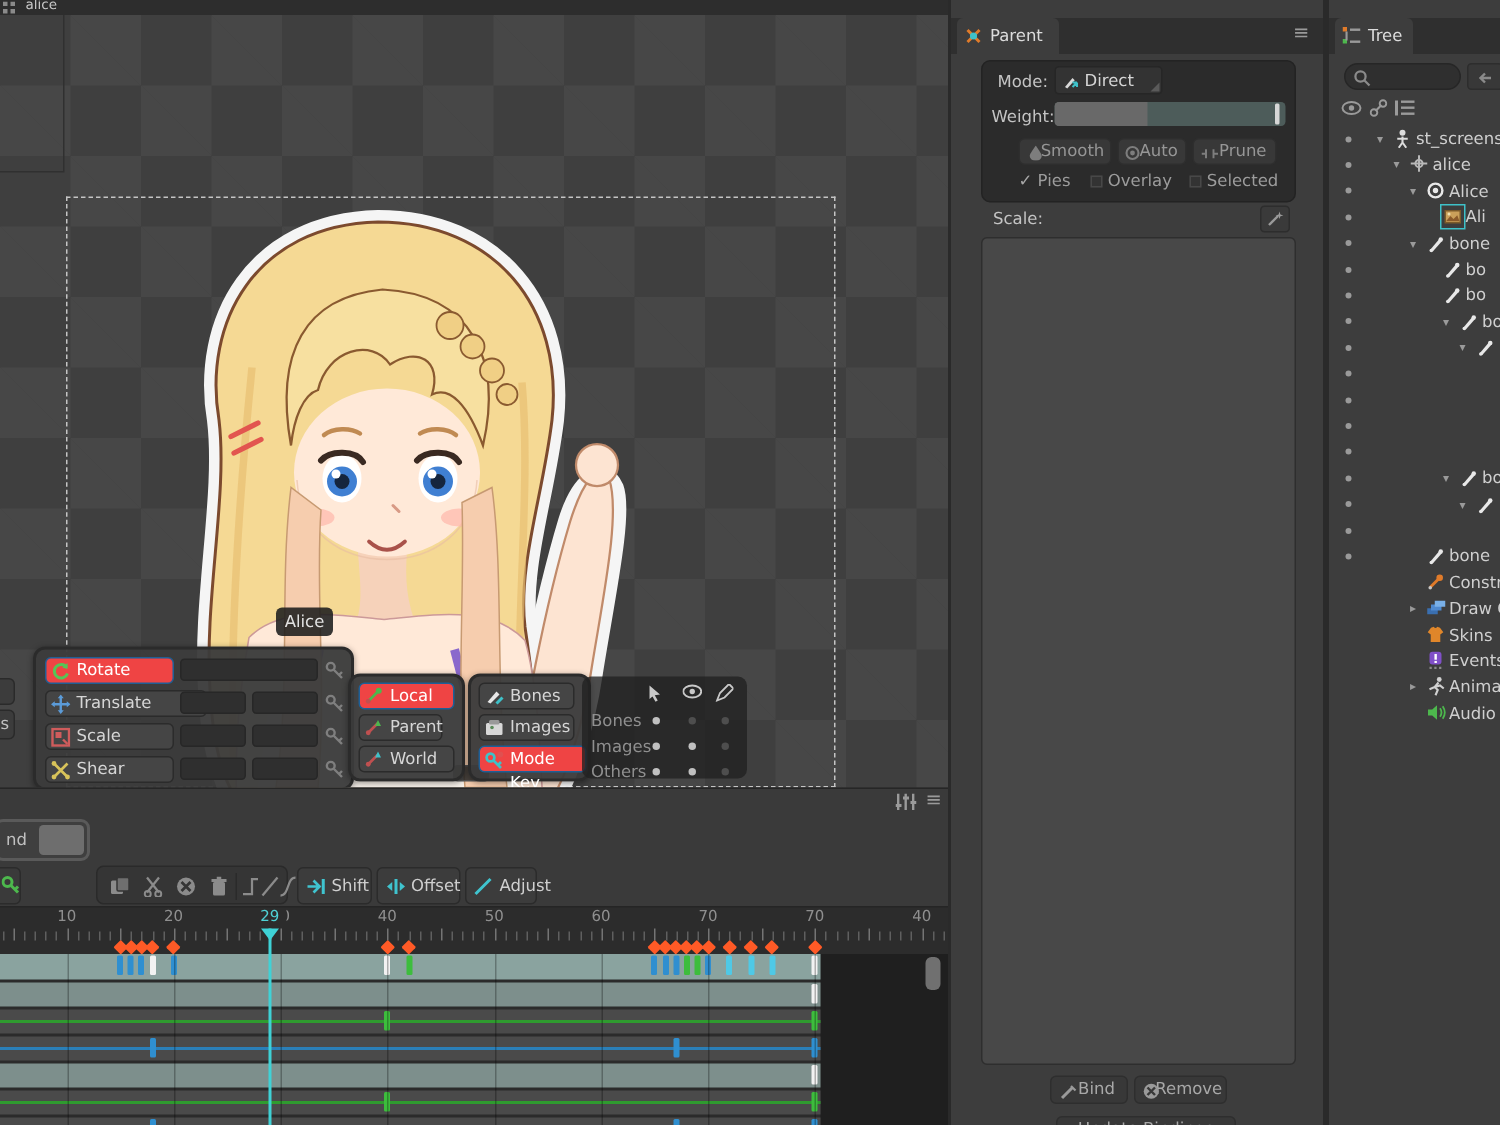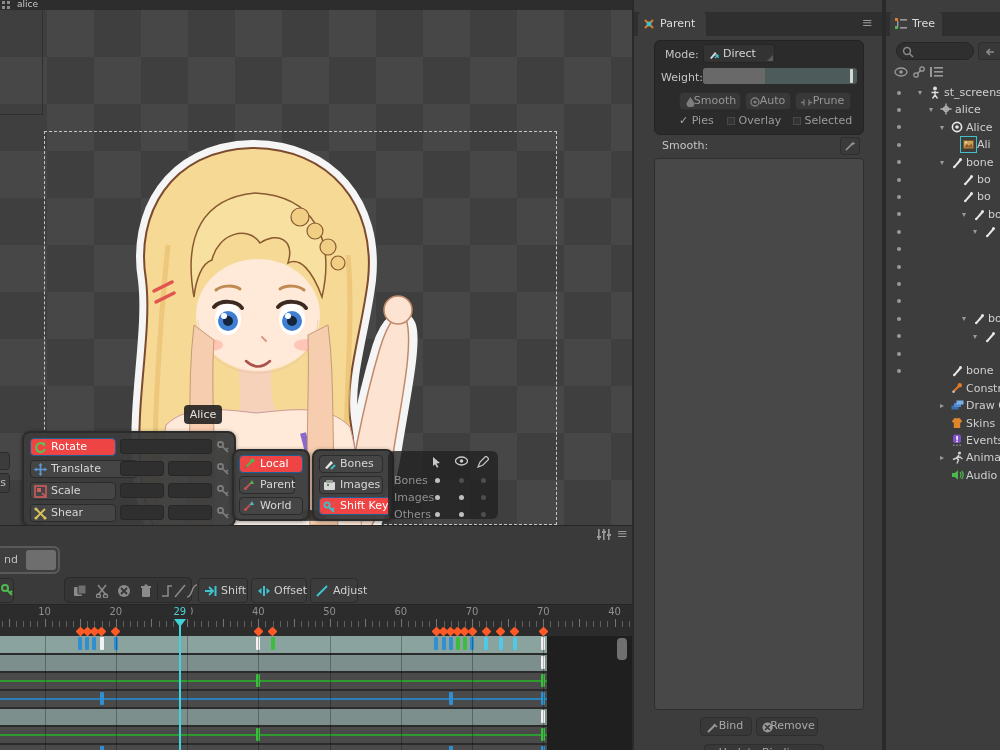--- a/index.html
+++ b/index.html
@@ -257,21 +257,21 @@
                 <rect x="3" y="1" width="7" height="3" rx="1" fill="#9a9a9a"></rect>
                 <circle cx="5" cy="6" r="1.2" fill="#5a8a5a"></circle>
               </svg>
             </span><span>Images</span></div>
           <div class="toolbtn sel" style="left: 5px; top: 46px; width: 72px;"><span class="ticon">
               <svg width="13" height="13">
                 <circle cx="4" cy="5" r="2.6" fill="none" stroke="#3ec1c9" stroke-width="1.8"></circle>
                 <path d="M6,7 L11,12 M9,10 L11,8" stroke="#3ec1c9" stroke-width="1.8" fill="none"></path>
                 <circle cx="10.5" cy="3" r="2" fill="#e05050"></circle>
               </svg>
-            </span><span>Shift Key</span></div>
+            </span><span>Mode Key</span></div>
         </div>
   </div>
 
   <div class="abs" id="matrix">
         <span class="abs" style="left: 43px; top: 5px;">
           <svg width="11" height="12">
             <path d="M2,1 L9,7 L5.5,7.5 L7.5,11 L6,11.8 L4,8.3 L2,10 Z" fill="#c8c8c8"></path>
           </svg>
         </span>
         <span class="abs" style="left: 67px; top: 5px;">
@@ -615,21 +615,21 @@
     <div class="abs chk" style="left:72px;top:73px">
       <span style="display:inline-block;width:8px;height:8px;background:#333;border:1px solid #484848;vertical-align:-1px"></span>
       <span>Overlay</span>
     </div>
     <div class="abs chk" style="left:138px;top:73px">
       <span style="display:inline-block;width:8px;height:8px;background:#333;border:1px solid #484848;vertical-align:-1px"></span>
       <span>Selected</span>
     </div>
   </div>
 
-  <span class="abs lbl" style="left:28px;top:139px">Smooth:</span>
+  <span class="abs lbl" style="left:28px;top:139px">Scale:</span>
   <div class="abs" style="left:206px;top:137px;width:20px;height:18px;background:#3a3a3a;border:1px solid #2d2d2d;border-radius:3px">
     <svg style="position:absolute;left:3px;top:2px" width="12" height="12">
           <path d="M2,10 L8,4" stroke="#9a9a9a" stroke-width="1.6"></path>
           <path d="M9,1 L9.6,3 L11.6,3.6 L9.6,4.2 L9,6 L8.4,4.2 L6.4,3.6 L8.4,3 Z" fill="#9a9a9a"></path>
         </svg>
   </div>
   <div class="abs" id="weights-list" style="left:20px;top:158px;width:210px;height:552px"></div>
 
   <div class="abs dimbtn" style="left:66px;top:717px;width:52px;height:19px;color:#a8a8a8">
     <svg style="position:absolute;left:6px;top:4px" width="11" height="11">

